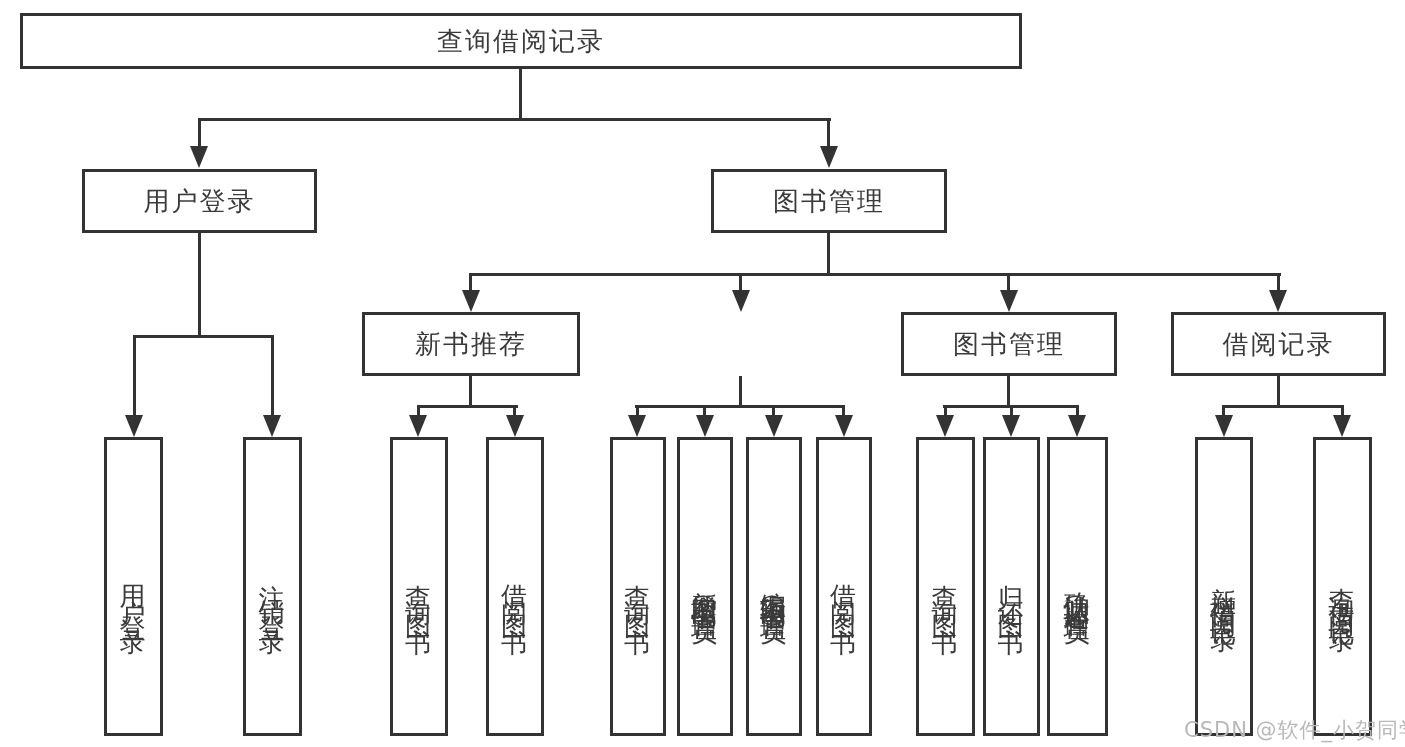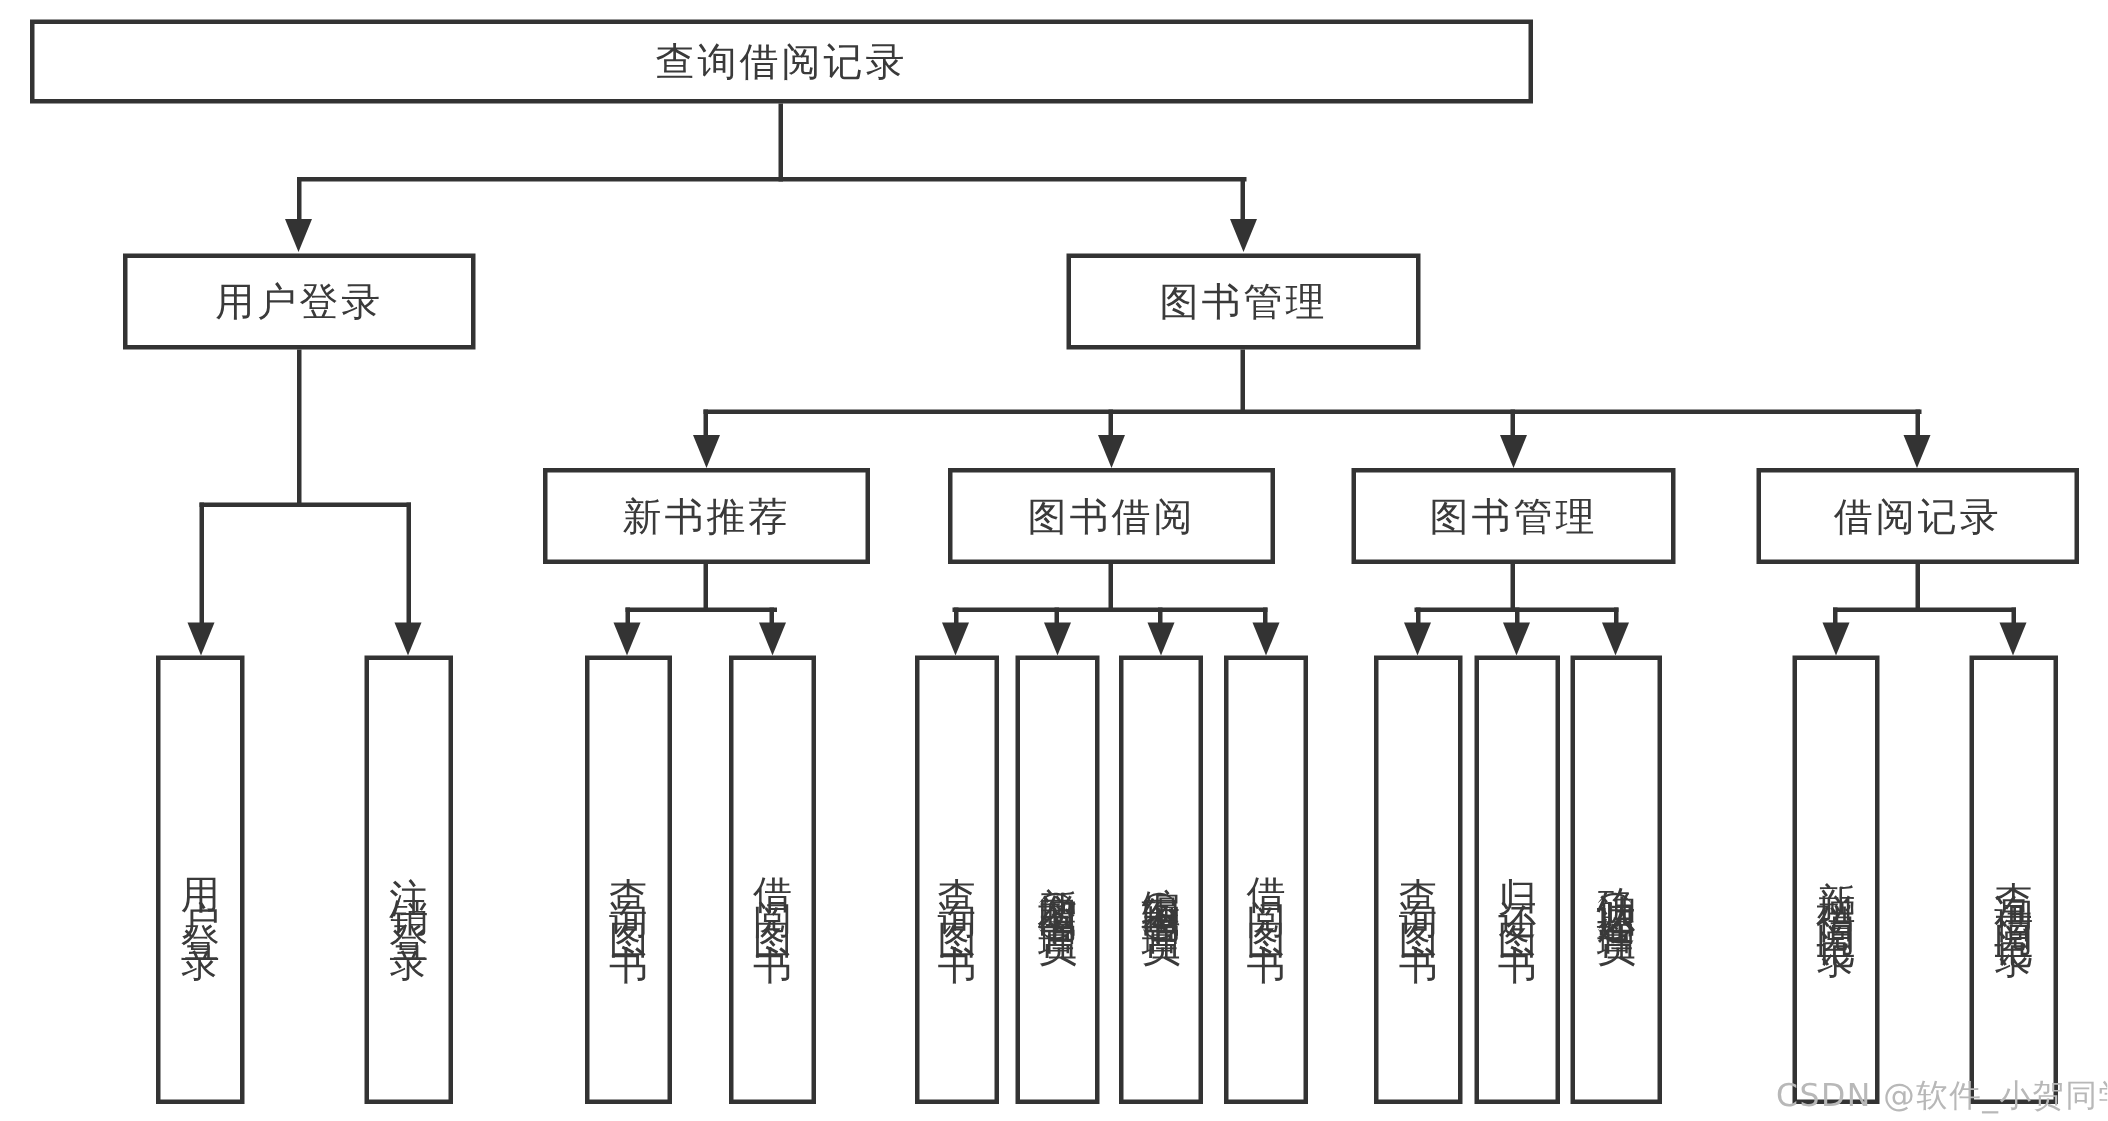--- a/index.html
+++ b/index.html
@@ -36,21 +36,20 @@
 <div class="canvas">
 
   <div class="box hbox" style="left:20px;top:13px;width:1002px;height:56px">查询借阅记录</div>
 
   <div class="box hbox" style="left:82px;top:169px;width:235px;height:64px">用户登录</div>
 
   <div class="box hbox" style="left:711px;top:169px;width:236px;height:64px">图书管理</div>
 
   <div class="box hbox" style="left:362px;top:312px;width:218px;height:64px">新书推荐</div>
 
-  <div class="box hbox" style="left:632px;top:312px;width:218px;height:64px">图书借阅</div>
 
   <div class="box hbox" style="left:901px;top:312px;width:216px;height:64px">图书管理</div>
 
   <div class="box hbox" style="left:1171px;top:312px;width:215px;height:64px">借阅记录</div>
 
   <div class="box" style="left:104px;top:437px;width:59px;height:299px">
     <span class="vtext v4">用户登录</span>
   </div>
 
   <div class="box" style="left:243px;top:437px;width:59px;height:299px">

